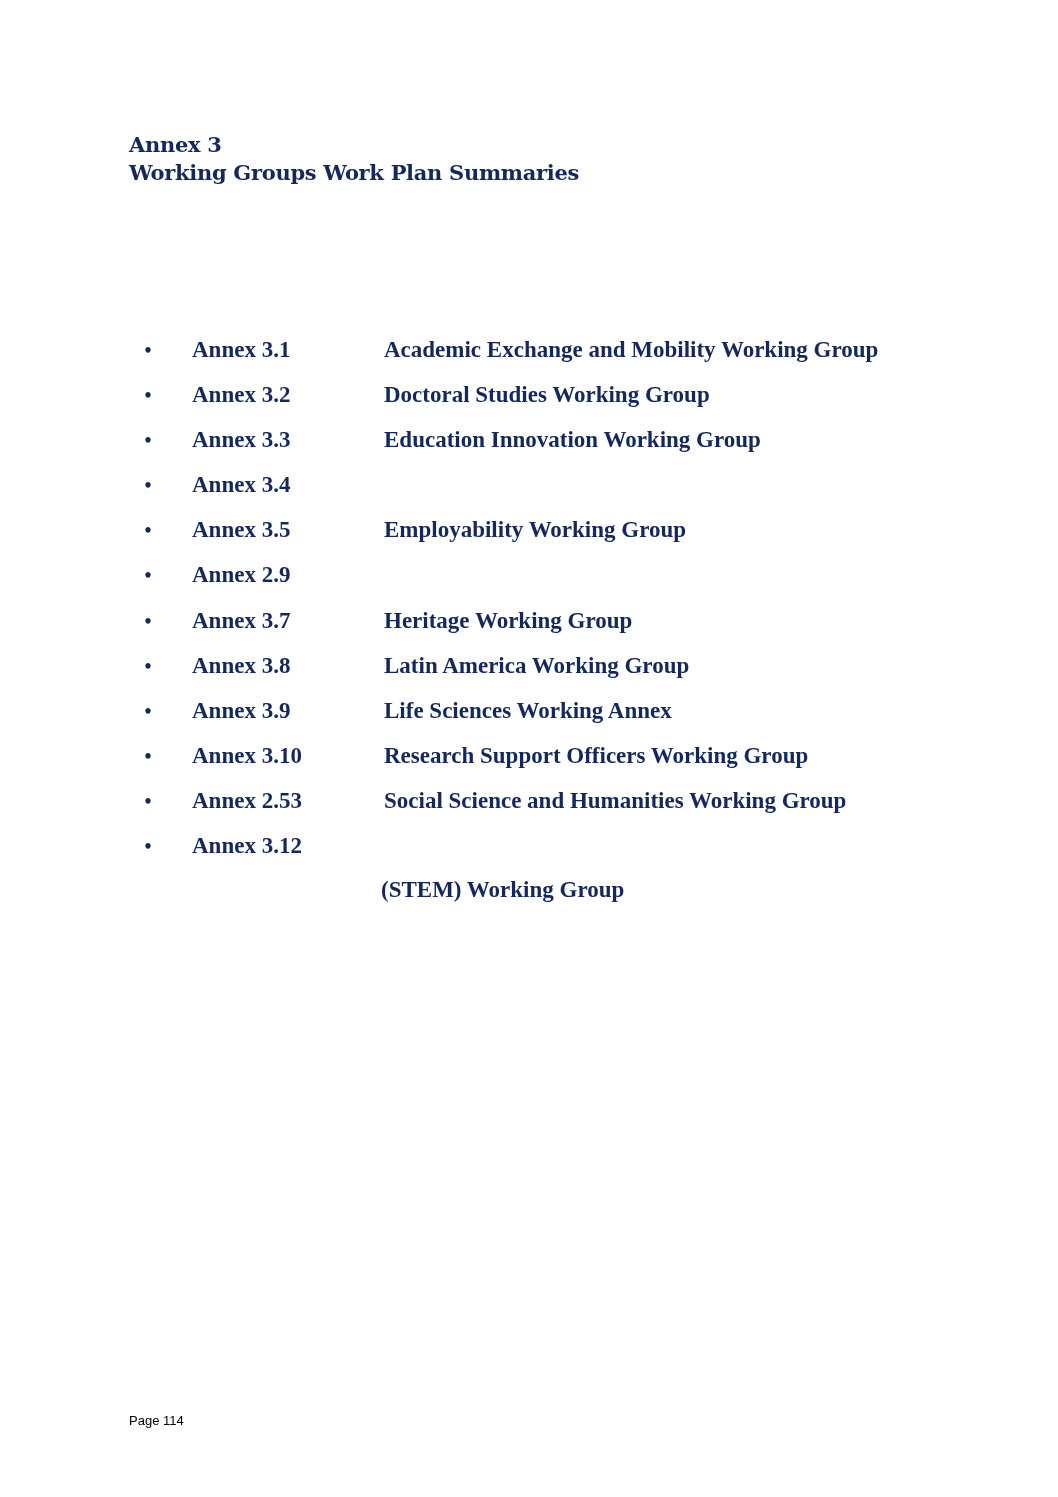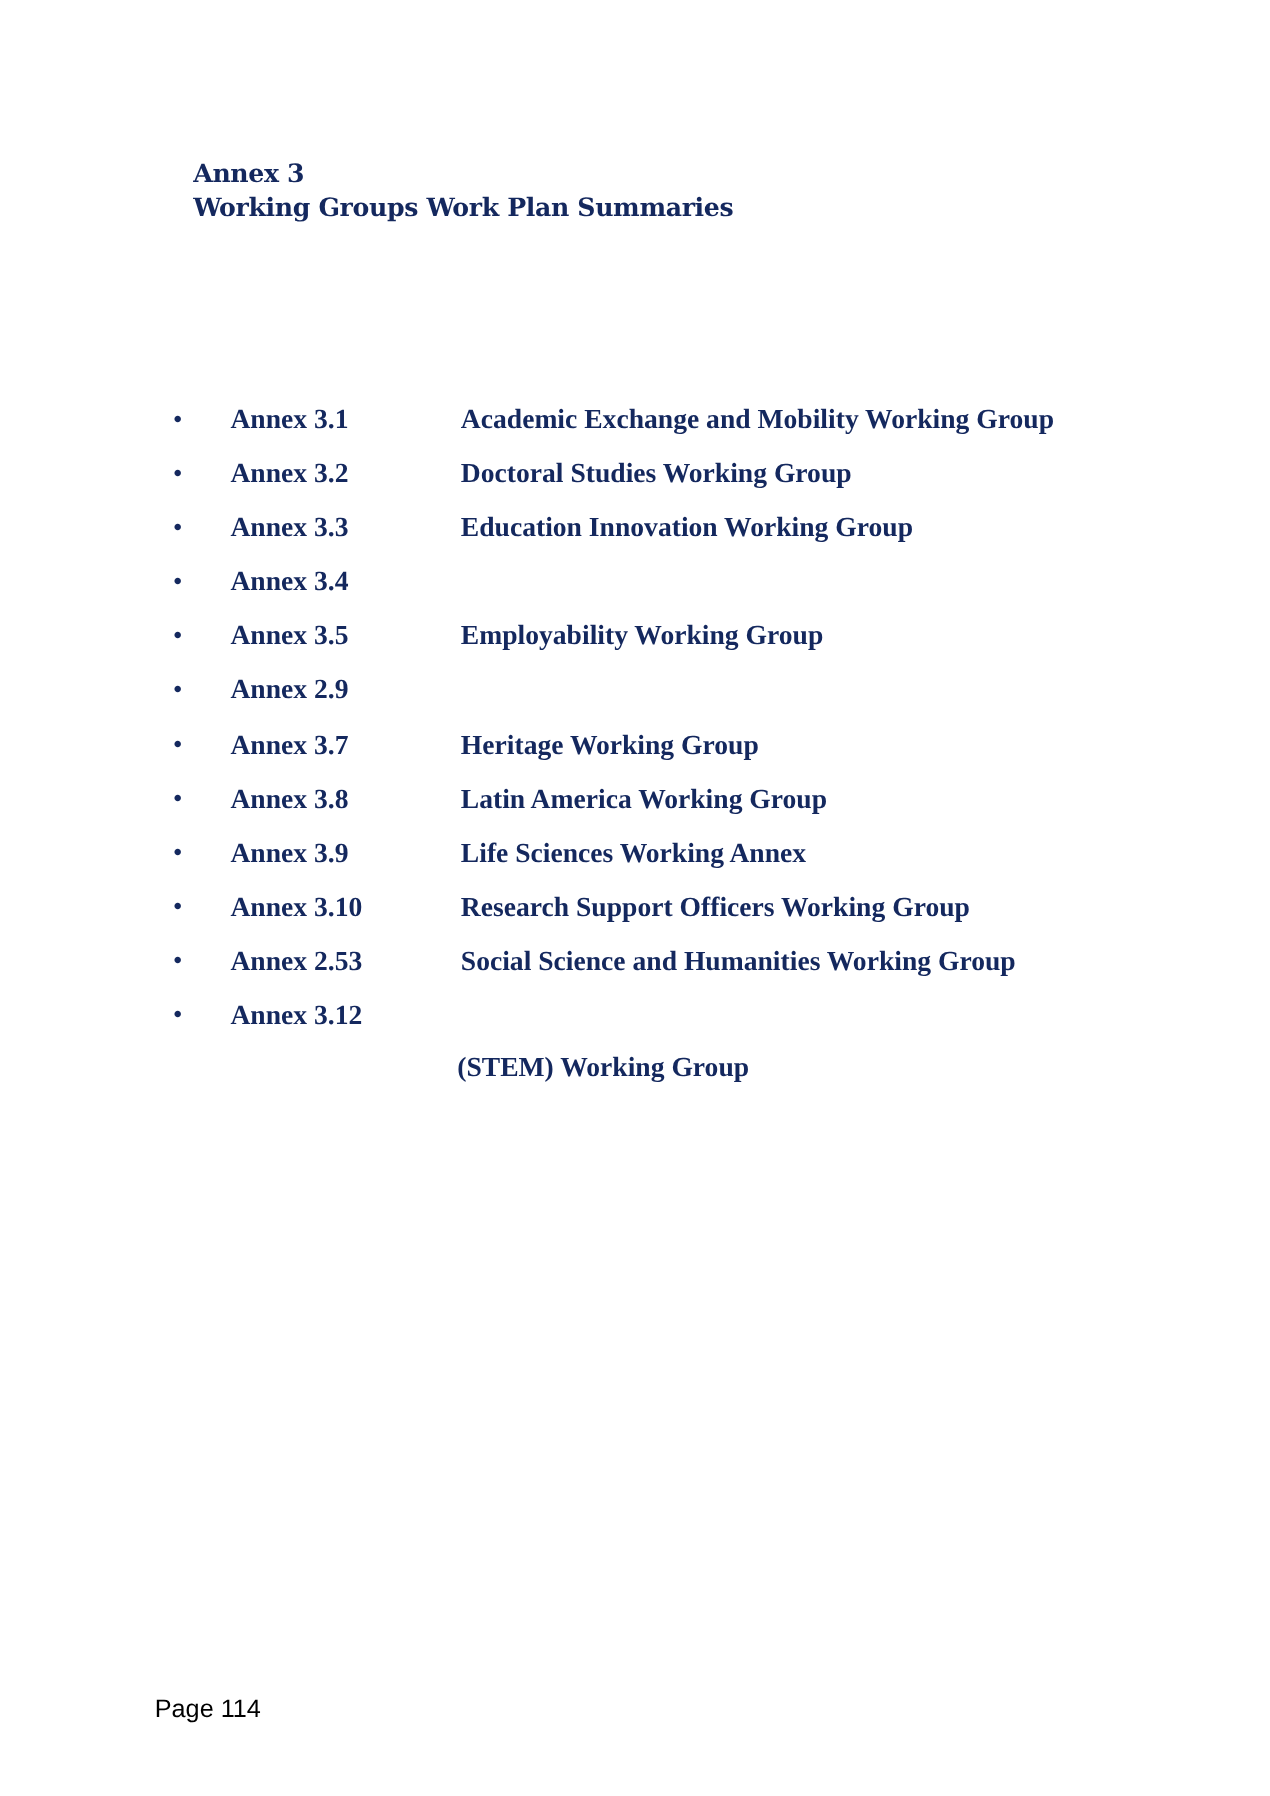--- a/index.html
+++ b/index.html
@@ -3,35 +3,35 @@
 <meta charset="utf-8">
 <style>
   html, body { margin: 0; padding: 0; background: #ffffff; }
   body { width: 1058px; height: 1497px; position: relative; overflow: hidden; }
   .page { position: absolute; left: 0; top: 0; width: 1058px; height: 1497px; background: #ffffff; }
   .heading {
     position: absolute; left: 129px; top: 131px;
     font-family: "DejaVu Serif", "Liberation Serif", serif;
     font-weight: bold; color: #14285e; font-size: 21px; line-height: 28px;
   }
-  .heading div { white-space: nowrap; letter-spacing: -0.3px; margin-left: 32px; }
+  .heading div { white-space: nowrap; letter-spacing: -0.3px; }
   .list { position: absolute; left: 0; top: 334px; width: 1058px; }
   .row {
     position: absolute; left: 0; height: 32px; width: 1058px;
     font-family: "Liberation Serif", "DejaVu Serif", serif;
     font-weight: bold; color: #14285e; font-size: 23px; line-height: 32px;
   }
   .bullet { position: absolute; left: 140px; top: 0; width: 16px; text-align: center; font-size: 20px; }
   .num { position: absolute; left: 192px; top: 0; white-space: nowrap; }
   .title { position: absolute; left: 384px; top: 0; white-space: nowrap; }
   .cont { position: absolute; left: 381px; top: 0; white-space: nowrap; }
   .footer {
     position: absolute; left: 129px; top: 1413px;
     font-family: "Liberation Sans", "DejaVu Sans", sans-serif;
-    font-size: 21px; color: #000000;
+    font-size: 13px; color: #000000;
   }
 </style>
 </head>
 <body>
 
 <div class="page">
   <div class="heading">
     <div>Annex 3</div>
     <div>Working Groups Work Plan Summaries</div>
   </div>

